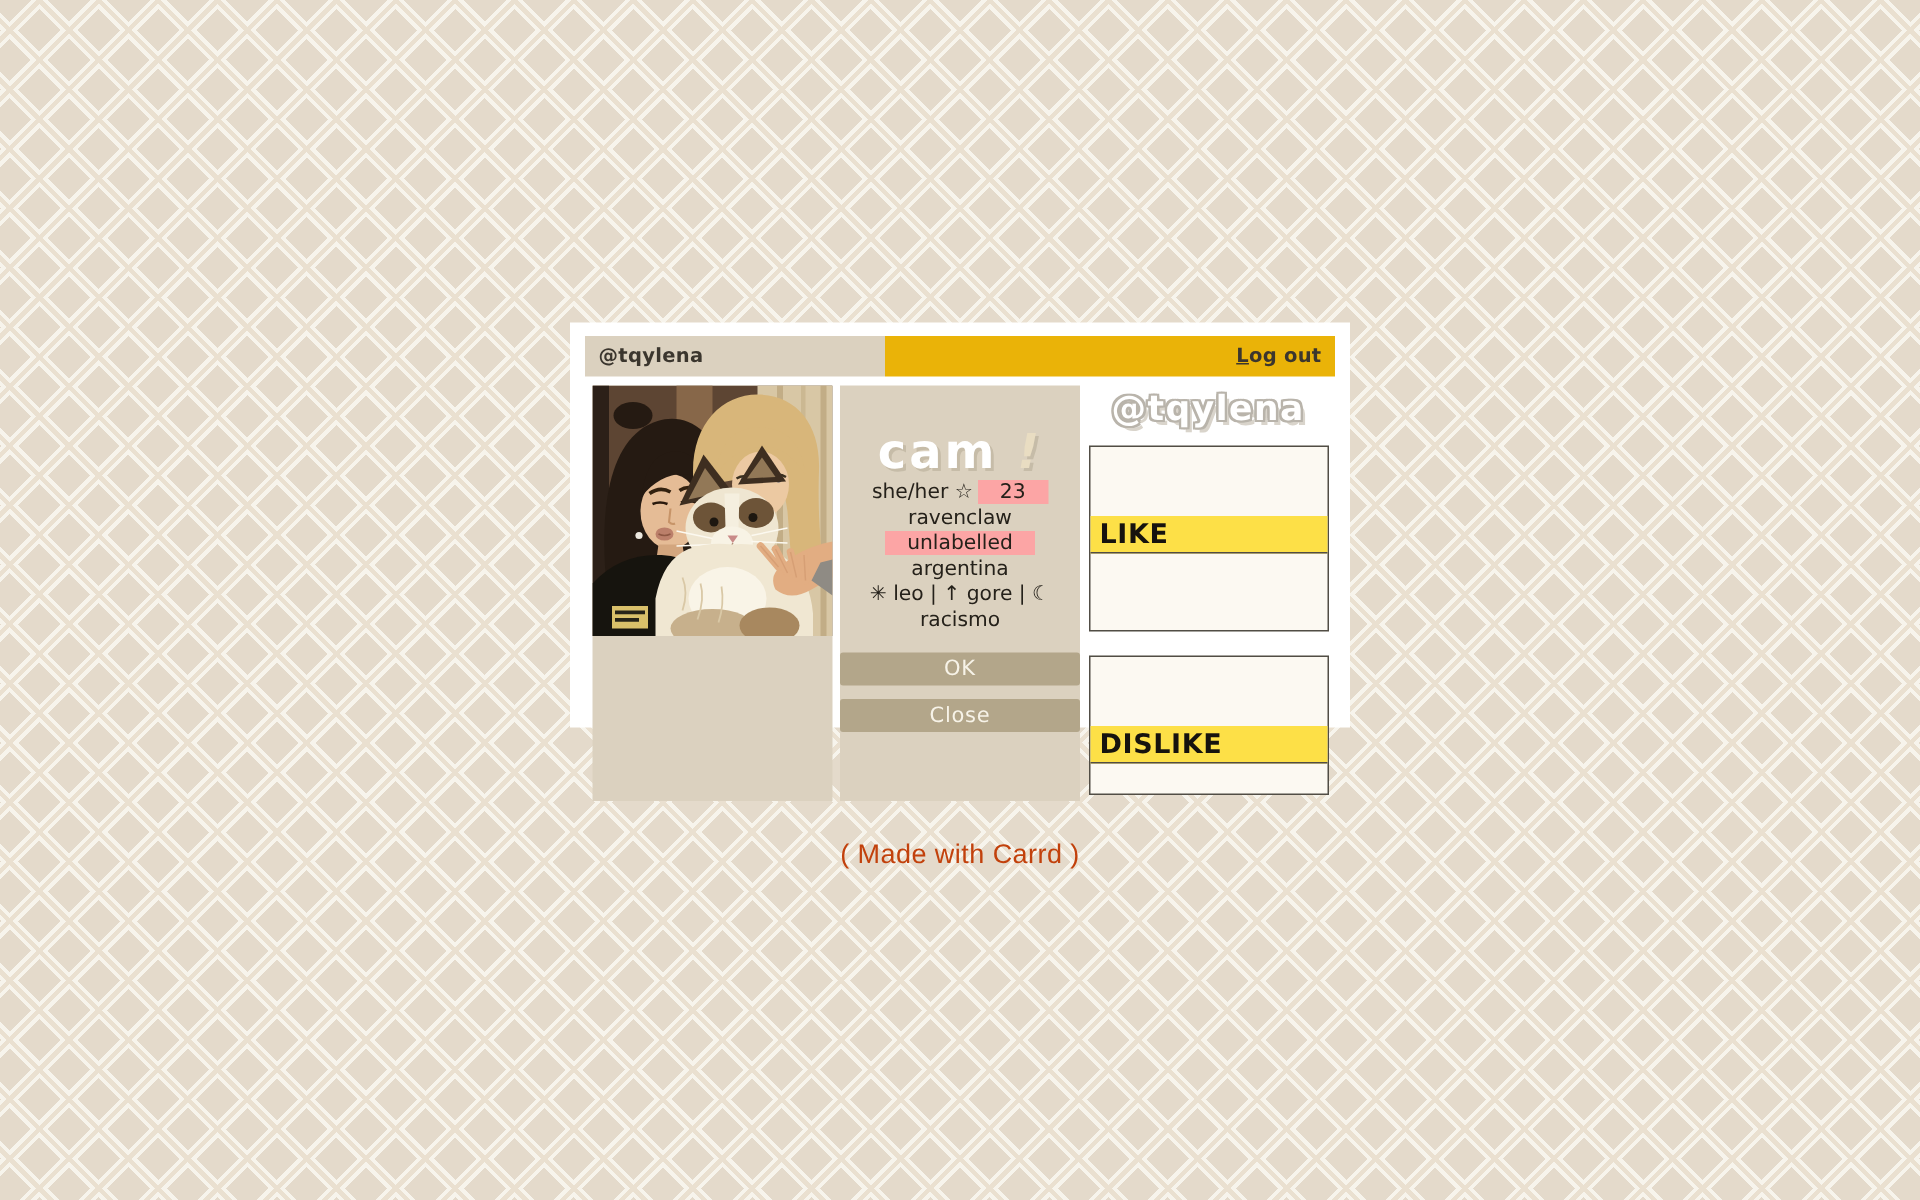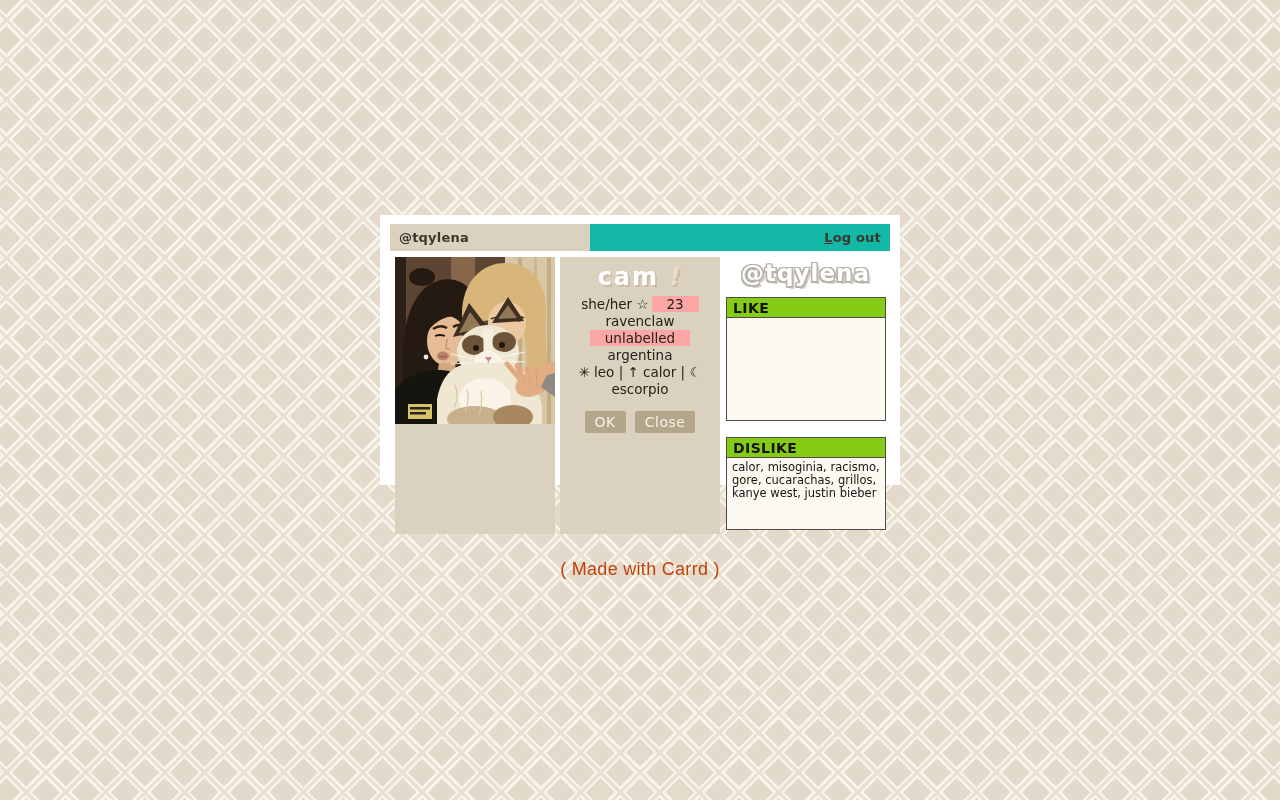--- a/index.html
+++ b/index.html
@@ -20,40 +20,40 @@
   }
   
   .topbar {
     position:absolute; left:10px; top:9px; width:500px; height:27px;
     display:flex; font-size:13px; font-weight:bold; color:#3b362e; letter-spacing:.2px;
   }
   .topbar-user {
     width:200px; background:#dbd1bf; display:flex; align-items:center; padding-left:9px;
   }
   .topbar-right {
-    flex:1; background:#14b8a6; display:flex; align-items:center; justify-content:flex-end; padding-right:9px;
+    flex:1; background:#eab308; display:flex; align-items:center; justify-content:flex-end; padding-right:9px;
   }
   .logout { cursor:default; }
   .logout .u { text-decoration:underline; }
   
   .col { position:absolute; top:42px; height:277px; }
   .col-left  { left:15px;  width:160px; background:#dbd1bf; }
   .col-mid   { left:180px; width:160px; background:#dbd1bf; text-align:center; padding-top:5px; }
   .col-right { left:345px; width:161px; }
   .photo { display:block; width:160px; height:167px; }
   
   .cam-title {
-    font-size:24px; font-weight:bold; letter-spacing:2px; color:#ffffff;
-    text-shadow:2px 2px 0 #c6bca8; line-height:30px;
+    font-size:32px; font-weight:bold; letter-spacing:2px; color:#ffffff;
+    text-shadow:2px 2px 0 #c6bca8; line-height:30px;margin-top:24px;
   }
   .cam-mark { font-style:italic; color:#e9ddc2; }
   .bio { margin-top:4px; font-size:13.5px; line-height:17px; color:#25211a; }
   .hl { background:#fca5a5; padding:0 15px; }
   .bio .sp { margin-left:3px; }
-  .btn-row { margin-top:13px; display:flex; justify-content:center; gap:9px; }
+  .btn-row { margin-top:13px; display:flex; justify-content:center; gap:9px;flex-direction:column; }
   .btn {
     border:none; background:#b3a68a; color:#f7f3e8; font-family:inherit;
     font-size:14px; line-height:22px; height:22px; padding:0 10px; border-radius:2px;
     letter-spacing:.5px; cursor:pointer;
   }
   
   .fancy-title {
     text-align:center; font-size:23px; font-weight:bold; letter-spacing:1px; color:#ffffff;
     margin-top:1px; line-height:30px;
     text-shadow:
@@ -63,23 +63,24 @@
       0 -1.5px 0 #b9b4ab, 0 1.5px 0 #b9b4ab,
       3px 3px 0 #d9d4cb;
   }
   .box {
     position:absolute; left:1px; width:160px;
     border:1px solid #514d45; background:#fcf9f2;
   }
   .box-like { top:40px; min-height:124px; }
   .box-dislike { top:180px; min-height:93px; }
   .box-header {
-    background:#84cc16; border-bottom:1px solid #514d45;
-    font-size:14px; font-weight:bold; color:#16130e; letter-spacing:.4px;
+    background:#fde047; border-bottom:1px solid #514d45;
+    font-size:18px; font-weight:bold; color:#16130e; letter-spacing:.4px;
     padding:2px 6px 1px 6px;
+    margin-top:46px;
   }
   .box-body {
     padding:3px 5px 4px 5px; font-size:11.5px; line-height:12.8px; color:#181510;
   }
   
   .footer {
     position:absolute; left:0; top:344px; width:100%; text-align:center;
     font-family:"Liberation Sans", sans-serif; font-size:18px; color:#c2410c; letter-spacing:.3px;
   }
 </style>
@@ -162,34 +163,33 @@
     </svg>
   </div>
 
   <div class="col col-mid">
     <div class="cam-title"><span>cam</span> <span class="cam-mark">!</span></div>
     <div class="bio">
       <div><span>she/her ☆</span><span class="hl sp">23</span></div>
       <div>ravenclaw</div>
       <div><span class="hl">unlabelled</span></div>
       <div>argentina</div>
-      <div>✳ leo | ↑ calor | ☾</div>
-      <div>escorpio</div>
+      <div>✳ leo | ↑ gore | ☾</div>
+      <div>racismo</div>
     </div>
     <div class="btn-row">
       <button class="btn"><span>OK</span></button>
       <button class="btn"><span>Close</span></button>
     </div>
   </div>
 
   <div class="col col-right">
     <div class="fancy-title">@tqylena</div>
     <div class="box box-like">
       <div class="box-header">LIKE</div>
     </div>
     <div class="box box-dislike">
       <div class="box-header">DISLIKE</div>
-      <div class="box-body">calor, misoginia, racismo, gore, cucarachas, grillos, kanye west, justin bieber</div>
     </div>
   </div>
 
   <div class="footer">( Made with Carrd )</div>
 </div>
 
 </body></html>

